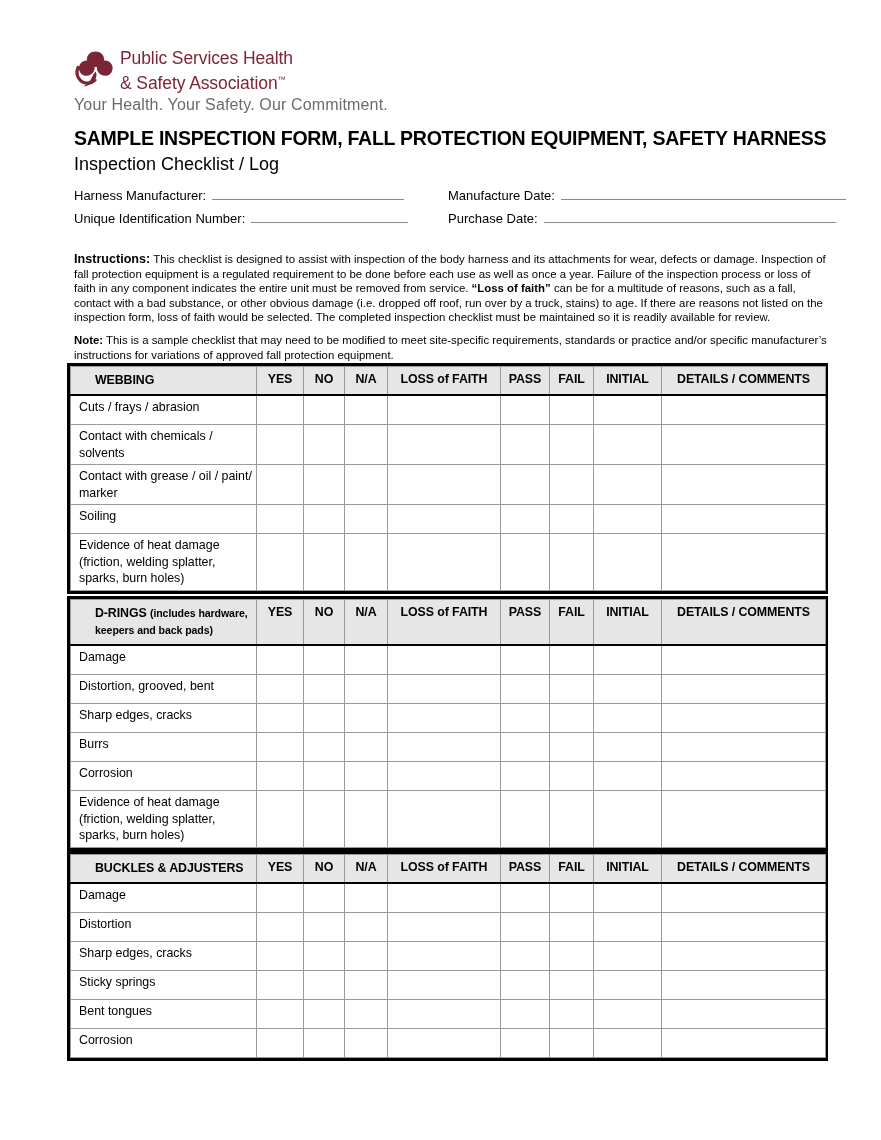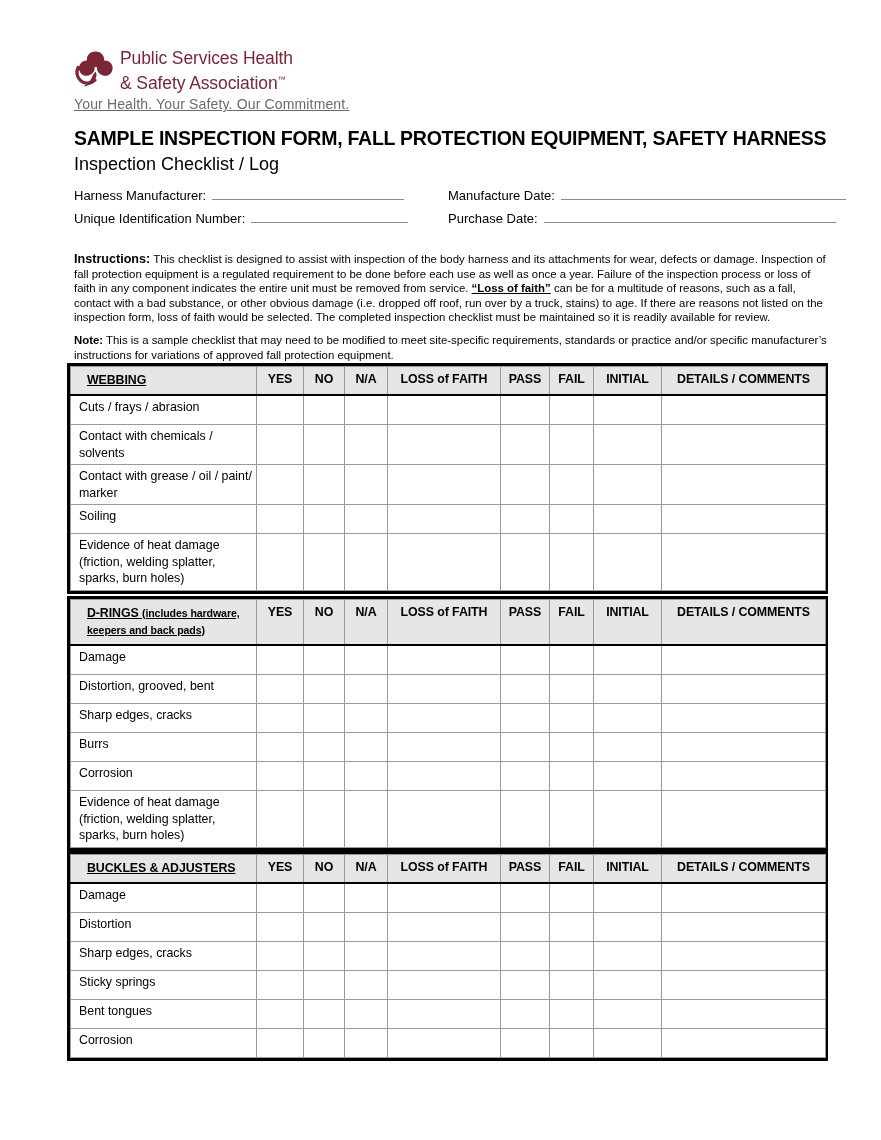--- a/index.html
+++ b/index.html
@@ -53,25 +53,24 @@
   }
   .logo-tm {
     font-size: 8px;
     vertical-align: super;
   }
   .logo-tagline {
     position: absolute;
     left: 0px;
     top: 48px;
     font-family: "Liberation Sans", sans-serif;
-    font-size: 14px;
+    font-size: 16px;
     color: #6b6b6b;
     letter-spacing: 0.15px;
     white-space: nowrap;
-    text-decoration: underline;
   }
 
   
   .doc-title {
     position: absolute;
     left: 74px;
     top: 127px;
     font-size: 19.5px;
     font-weight: bold;
     letter-spacing: -0.25px;
@@ -121,21 +120,21 @@
   
   .para {
     position: absolute;
     left: 74px;
     width: 757px;
     font-size: 11.4px;
     line-height: 14.4px;
     text-align: left;
     color: #000;
   }
-  .para b { font-weight: bold; text-decoration: underline; }
+  .para b { font-weight: bold; }
   .para-instructions { top: 241px; }
   .para-instructions .lead { font-size: 12.6px; font-weight: bold; }
   .para-note { top: 322px; }
   .para-note .lead { font-weight: bold; }
 
   
   .tbl-wrap {
     position: absolute;
     left: 67px;
     width: 761px;
@@ -158,24 +157,23 @@
     border-bottom: 2px solid #000;
     font-weight: bold;
     text-align: center;
     font-size: 12.4px;
     padding: 5px 2px 5px 2px;
     letter-spacing: -0.1px;
     white-space: nowrap;
   }
   table.chk thead th.sec {
     text-align: left;
-    padding-left: 16px;
+    padding-left: 24px;
     white-space: normal;
     line-height: 17px;
-    text-decoration: underline;
   }
   table.chk thead th.sec .sub {
     font-size: 10.6px;
     font-weight: bold;
   }
   table.chk tbody td {
     height: 22px;
   }
   table.chk tbody td.item {
     text-align: left;

